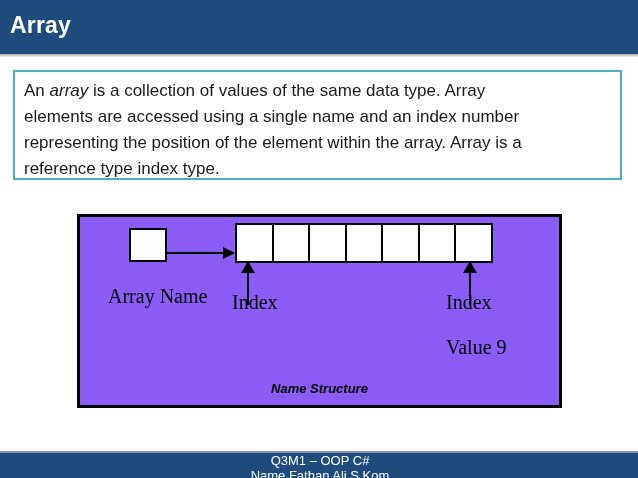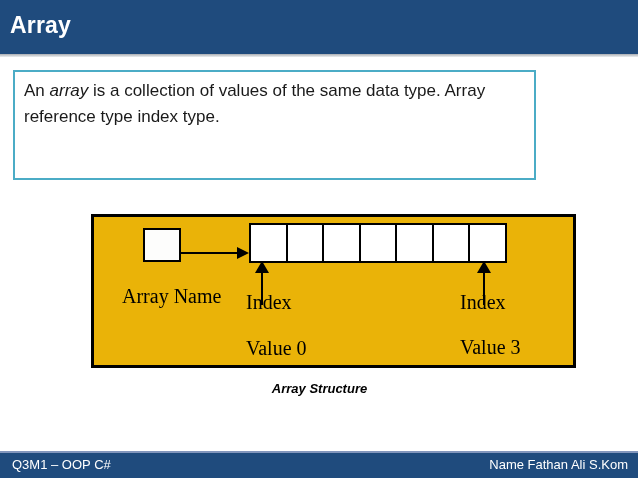--- a/index.html
+++ b/index.html
@@ -15,31 +15,31 @@
     display:flex; align-items:center; padding:0 0 4px 10px;
   }
   .header-title { color:#ffffff; font-weight:bold; font-size:23px; letter-spacing:0.2px; }
   .header-shadow {
     position:absolute; top:54px; left:0; width:638px; height:3px;
     background:linear-gradient(#a9adb2, #eceef0);
   }
 
   
   .def-box {
-    position:absolute; left:13px; top:70px; width:523px; height:110px;
+    position:absolute; left:13px; top:70px; width:609px; height:110px;
     box-sizing:border-box; border:2px solid #4BACC6; background:#ffffff;
     padding:6px 8px 0 9px; color:#1a1a1a; font-size:17px; line-height:26px;
   }
   .def-line { white-space:nowrap; }
   .def-line i { font-style:italic; }
 
   
   .diagram {
-    position:absolute; left:91px; top:214px; width:485px; height:154px;
-    box-sizing:border-box; border:3px solid #000000; background:#eab308;
+    position:absolute; left:77px; top:214px; width:485px; height:194px;
+    box-sizing:border-box; border:3px solid #000000; background:#8b5cf6;
     font-family:"Liberation Serif", serif; color:#000000;
   }
   .name-square {
     position:absolute; left:49px; top:11px; width:38px; height:34px;
     box-sizing:border-box; border:2px solid #000000; background:#fdfdfc;
   }
   .h-line { position:absolute; left:86px; top:35px; width:58px; height:2px; background:#000000; }
   .h-head {
     position:absolute; left:143px; top:30px; width:0; height:0;
     border-left:12px solid #000000; border-top:6px solid transparent; border-bottom:6px solid transparent;
@@ -71,35 +71,37 @@
   .caption {
     position:absolute; left:77px; top:381px; width:485px; text-align:center;
     font-weight:bold; font-style:italic; font-size:13px; color:#000000;
   }
 
   
   .footer {
     position:absolute; left:0; bottom:0; width:638px; height:27px;
     background:#1F4B7D; border-top:2px solid #8296BC; box-sizing:border-box;
     display:flex; justify-content:space-between; align-items:center;
-    padding:0 10px 2px 12px; color:#ffffff; font-size:13px;
+    padding:0 10px 2px 12px; color:#ffffff; font-size:13px;flex-direction:column;
   }
 </style>
 </head>
 <body>
 
 <div class="slide">
 
   <div class="header">
     <span class="header-title">Array</span>
   </div>
   <div class="header-shadow"></div>
 
   <div class="def-box">
     <div class="def-line"><span>An </span><i>array</i><span> is a collection of values of the same data type. Array</span></div>
+    <div class="def-line">elements are accessed using a single name and an index number</div>
+    <div class="def-line">representing the position of the element within the array. Array is a</div>
     <div class="def-line">reference type index type.</div>
   </div>
 
   <div class="diagram">
     <div class="name-square"></div>
     <div class="h-line"></div>
     <div class="h-head"></div>
 
     <div class="cells">
         <div class="cell"></div>
@@ -111,25 +113,24 @@
         <div class="cell"></div>
       </div>
 
     <div class="v-head left"></div>
     <div class="v-line left"></div>
     <div class="v-head right"></div>
     <div class="v-line right"></div>
 
     <div class="diag-label lbl-array-name">Array Name</div>
     <div class="diag-label lbl-index-left">Index</div>
-    <div class="diag-label lbl-value-left">Value 0</div>
     <div class="diag-label lbl-index-right">Index</div>
-    <div class="diag-label lbl-value-right">Value 3</div>
+    <div class="diag-label lbl-value-right">Value 9</div>
   </div>
 
-  <div class="caption">Array Structure</div>
+  <div class="caption">Name Structure</div>
 
   <div class="footer">
     <span>Q3M1 – OOP C#</span>
     <span>Name Fathan Ali S.Kom</span>
   </div>
 
 </div>
 
 </body></html>

